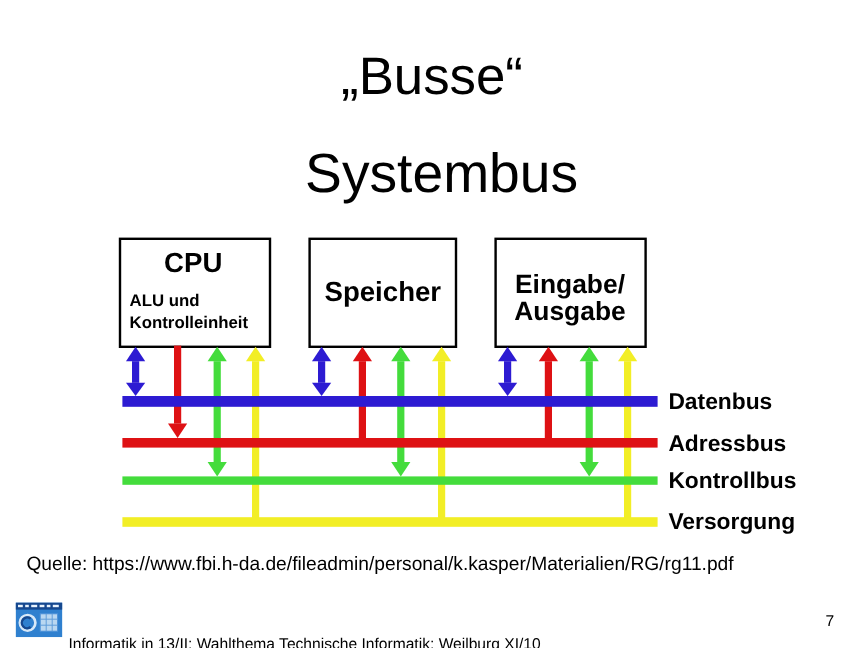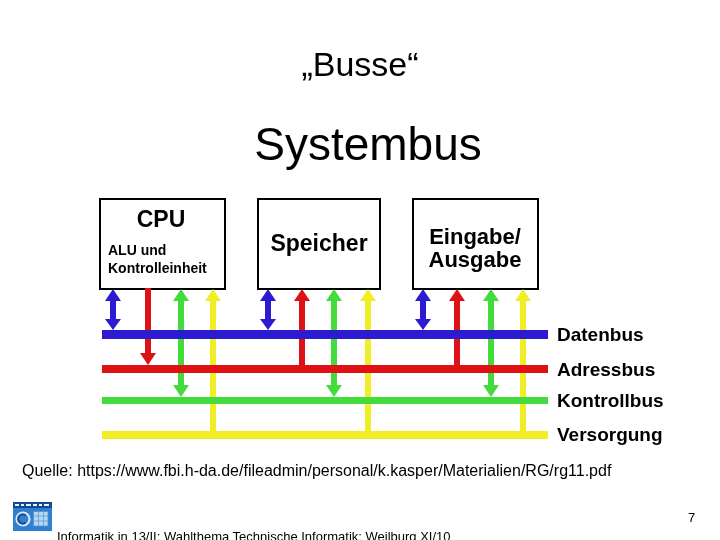--- a/index.html
+++ b/index.html
@@ -2,21 +2,21 @@
 <html style="--bus-blue: #2d1bd2; --bus-red: #de1114; --bus-green: #44dc3c; --bus-yellow: #f2ee26; --logo-blue: #2f80cf; --logo-dark: #16488f; --logo-light: #b9d7f1;"><head>
 <meta charset="utf-8">
 <style>
   html,body{margin:0;padding:0;background:#fff;}
   .slide{
     position:relative;width:720px;height:540px;background:#ffffff;
     font-family:"Liberation Sans",sans-serif;color:#000;overflow:hidden;
   }
   .slide-title{
     position:absolute;top:40px;left:0;width:100%;height:48px;line-height:48px;
-    text-align:center;font-size:34px;color:#000;
+    text-align:center;font-size:44px;color:#000;
   }
   .diagram-svg{position:absolute;left:0;top:0;}
   .source-line{position:absolute;left:22px;top:462px;font-size:16px;color:#000;white-space:nowrap;}
   .footer-text{position:absolute;left:57px;top:529px;font-size:13px;color:#000;white-space:nowrap;}
   .footer-page{position:absolute;left:688px;top:510px;font-size:13px;color:#000;}
   .footer-logo{position:absolute;left:13px;top:502px;}
 
   
   .f-blue{fill:var(--bus-blue,#2d1bd2);}
   .f-red{fill:var(--bus-red,#de1114);}

